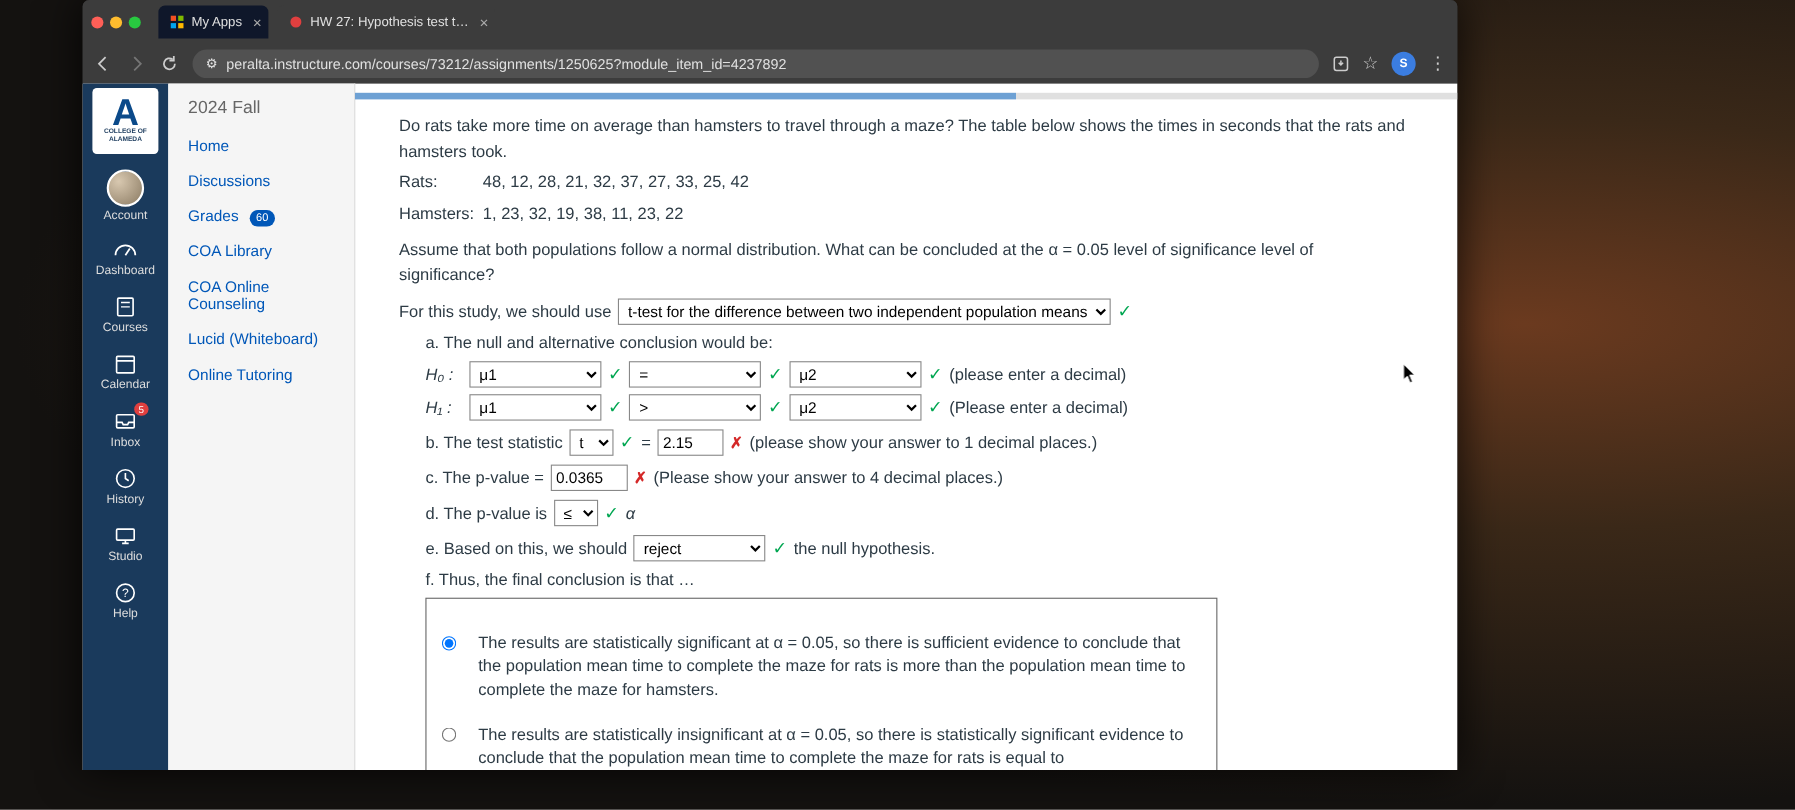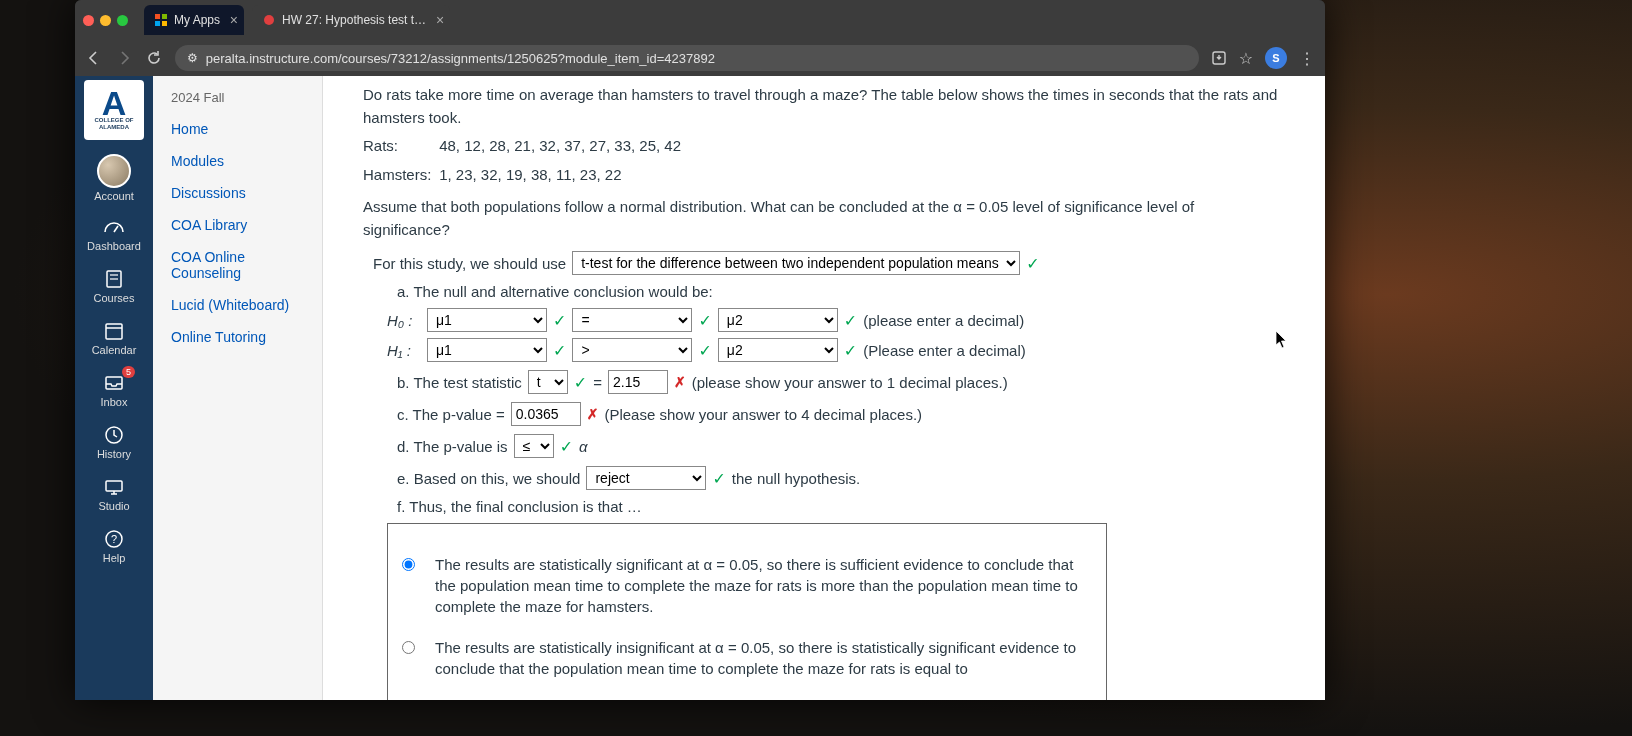--- a/index.html
+++ b/index.html
@@ -141,52 +141,52 @@
   margin: 0 auto 2px;
 }
 
 .course-nav {
   width: 170px;
   background: #f5f5f5;
   border-right: 1px solid #ddd;
   padding: 14px 0;
 }
 .course-nav .term {
-  font-size: 13px;
+  font-size: 16px;
   color: #666;
   padding: 0 18px 8px;
 }
 .course-nav a {
   display: block;
   padding: 8px 18px;
   font-size: 14px;
   color: #0057b8;
   text-decoration: none;
   cursor: pointer;
   position: relative;
 }
 .course-nav .count-badge {
   background:#0057b8; color:#fff; font-size:10px; padding:2px 6px; border-radius:10px; margin-left:6px;
 }
 
 .main-content {
   flex: 1;
-  padding: 6px 40px;
+  padding: 26px 40px;
   overflow: auto;
   color: #2d3b45;
 }
 .progress-bar {
   height: 6px;
   background: linear-gradient(to right, #6ea1d4 0%, #6ea1d4 60%, #e0e0e0 60%);
   margin: -18px -40px 14px -40px;
 }
 .question p { font-size: 15px; line-height: 1.5; margin-bottom: 6px;}
 .data-row { font-size: 15px; margin: 6px 0; }
 .question-body { margin-top: 10px;}
-.question-body .line { margin: 8px 10px; font-size: 15px; display: flex; flex-wrap: wrap; align-items: center; gap: 6px;}
+.question-body .line { margin: 8px 0; font-size: 15px; display: flex; flex-wrap: wrap; align-items: center; gap: 6px;}
 .question-body .sub { padding-left: 24px;}
 .inline-select, .inline-input {
   border: 1px solid #888;
   background: #fff;
   padding: 2px 4px;
   font-size: 14px;
   height: 24px;
 }
 .inline-select { min-width: 60px; }
 .inline-select.wide { min-width: 320px; }
@@ -353,22 +353,25 @@
               <text x="11" y="15" text-anchor="middle" fill="#fff" font-size="11">?</text>
             </svg>
         </span>
         <span>Help</span>
       </div>
     </div>
 
     <div class="course-nav">
       <div class="term">2024 Fall</div>
       <a>Home</a>
-      <a>Modules</a>
       <a>Discussions</a>
+      <a>
+        <span>Grades</span>
+        <span class="count-badge">60</span>
+      </a>
       <a>COA Library</a>
       <a>COA Online Counseling</a>
       <a>Lucid (Whiteboard)</a>
       <a>Online Tutoring</a>
     </div>
 
     <div class="main-content">
       <div class="progress-bar"></div>
       <div class="question">
         <p>Do rats take more time on average than hamsters to travel through a maze? The table below shows the times in seconds that the rats and hamsters took.</p>

